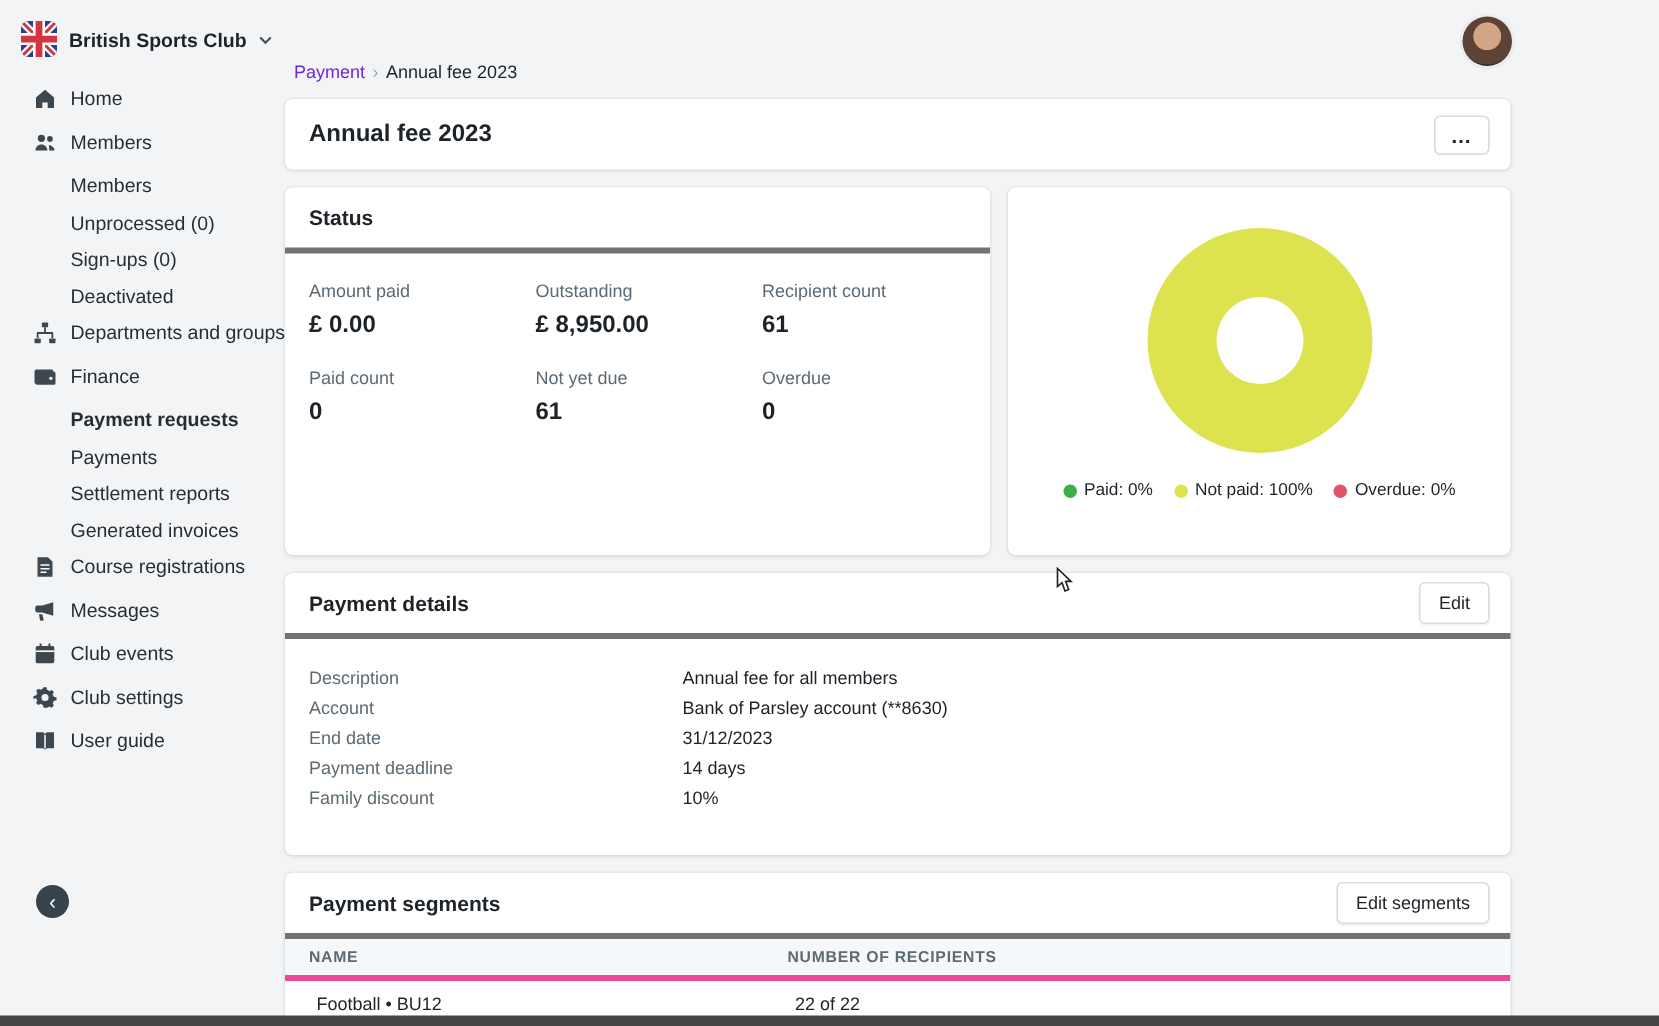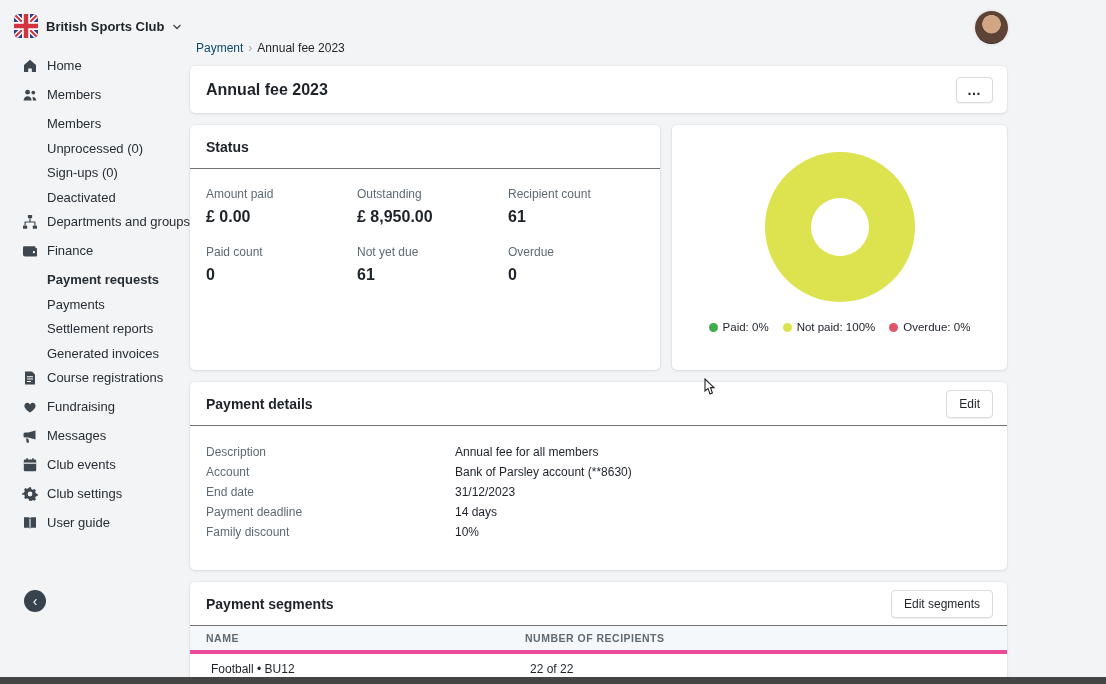--- a/index.html
+++ b/index.html
@@ -15,31 +15,31 @@
   .chev { display:inline-flex; margin-top:2px; }
   .nav-item { display:flex; align-items:flex-start; gap:9px; height:29px; font-size:13px; color:#262e34; cursor:pointer; padding-left:8px; white-space:nowrap; }
   .nav-item.sub { height:24.5px; padding-left:33px; }
   .nav-item.active .nav-label { font-weight:700; }
   .nav-icon { width:16px; height:16px; display:inline-flex; flex:0 0 auto; }
   .nav-icon svg { width:16px; height:16px; fill:#3d474f; }
   .collapse-btn { position:absolute; left:24px; top:590px; width:22px; height:22px; border-radius:50%; background:#36434d; color:#fff; border:none; font-size:14px; line-height:20px; cursor:pointer; }
 
   
   .breadcrumb { position:absolute; left:196px; top:41px; font-size:12px; }
-  .bc-link { color:#0c4a6e; cursor:pointer; }
+  .bc-link { color:#6d28d9; cursor:pointer; }
   .bc-sep { color:#9aa6ae; margin:0 5px; }
   .bc-current { color:#1d2329; }
   .avatar { position:absolute; left:975px; top:11px; width:33px; height:33px; border-radius:50%; cursor:pointer;
             background:radial-gradient(circle at 50% 40%, #d2a584 0 35%, #5d4336 37% 72%, #332620 74%);
             box-shadow:0 0 0 2px #ececee, 0 1px 2px rgba(0,0,0,.2); }
 
   
   .card { position:absolute; background:#fff; border-radius:5px;
           box-shadow:0 1px 3px rgba(25,35,45,.10), 0 0 0 1px rgba(25,35,45,.03); }
-  .card-header { display:flex; align-items:center; justify-content:space-between; height:44px; padding:0 14px 0 16px; border-bottom:1px solid #737373; }
+  .card-header { display:flex; align-items:center; justify-content:space-between; height:44px; padding:0 14px 0 16px; border-bottom:4px solid #737373; }
   .card-title { font-size:14px; font-weight:700; }
   .btn { background:#fff; border:1px solid #d7dcdf; border-radius:4px; font:12px "Liberation Sans", sans-serif; padding:6px 12px; color:#1d2329; box-shadow:0 1px 1px rgba(0,0,0,.05); cursor:pointer; }
 
   .title-card { left:190px; top:66px; width:817px; height:47px; display:flex; align-items:center; justify-content:space-between; padding:0 14px 0 16px; }
   .page-title { font-size:16px; font-weight:700; }
   .more-btn { height:26px; padding:0 10px; font-size:14px; font-weight:700; letter-spacing:1px; line-height:22px; }
 
   .status-card { left:190px; top:125px; width:470px; height:245px; }
   .stats-grid { display:grid; grid-template-columns:1fr 1fr 1fr; row-gap:28px; padding:16px;gap:15px; }
   .stat-label { font-size:12px; color:#5e6a73; line-height:18px; margin-bottom:3px; }
@@ -157,28 +157,20 @@
             <svg viewBox="0 0 16 16">
               <path d="M3 1.5h7l3 3v10H3z"></path>
               <path fill="#ffffff" d="M5 6.2h6v1H5zM5 8.6h6v1H5zM5 11h4v1H5z"></path>
             </svg>
           </span>
         <span class="nav-label">Course registrations</span>
       </div>
       <div class="nav-item">
         <span class="nav-icon">
             <svg viewBox="0 0 16 16">
-              <path d="M8 13.6C2.5 10 1.6 6.8 3 4.9c1.1-1.5 3.3-1.5 4.4-.1l.6.7.6-.7c1.1-1.4 3.3-1.4 4.4.1 1.4 1.9.5 5.1-5 8.7z"></path>
-            </svg>
-          </span>
-        <span class="nav-label">Fundraising</span>
-      </div>
-      <div class="nav-item">
-        <span class="nav-icon">
-            <svg viewBox="0 0 16 16">
               <path d="M13.5 2.5v9L6.2 9.4H3A1.5 1.5 0 0 1 1.5 7.9V6.1A1.5 1.5 0 0 1 3 4.6h3.2zM4 10.5h2.2l.8 3.3a.8.8 0 0 1-.8 1H5.4a.8.8 0 0 1-.8-.6z"></path>
             </svg>
           </span>
         <span class="nav-label">Messages</span>
       </div>
       <div class="nav-item">
         <span class="nav-icon">
             <svg viewBox="0 0 16 16">
               <rect x="1.8" y="2.6" width="12.4" height="11.6" rx="1.2"></rect>
               <rect x="4.4" y="1" width="1.3" height="2.4"></rect>

